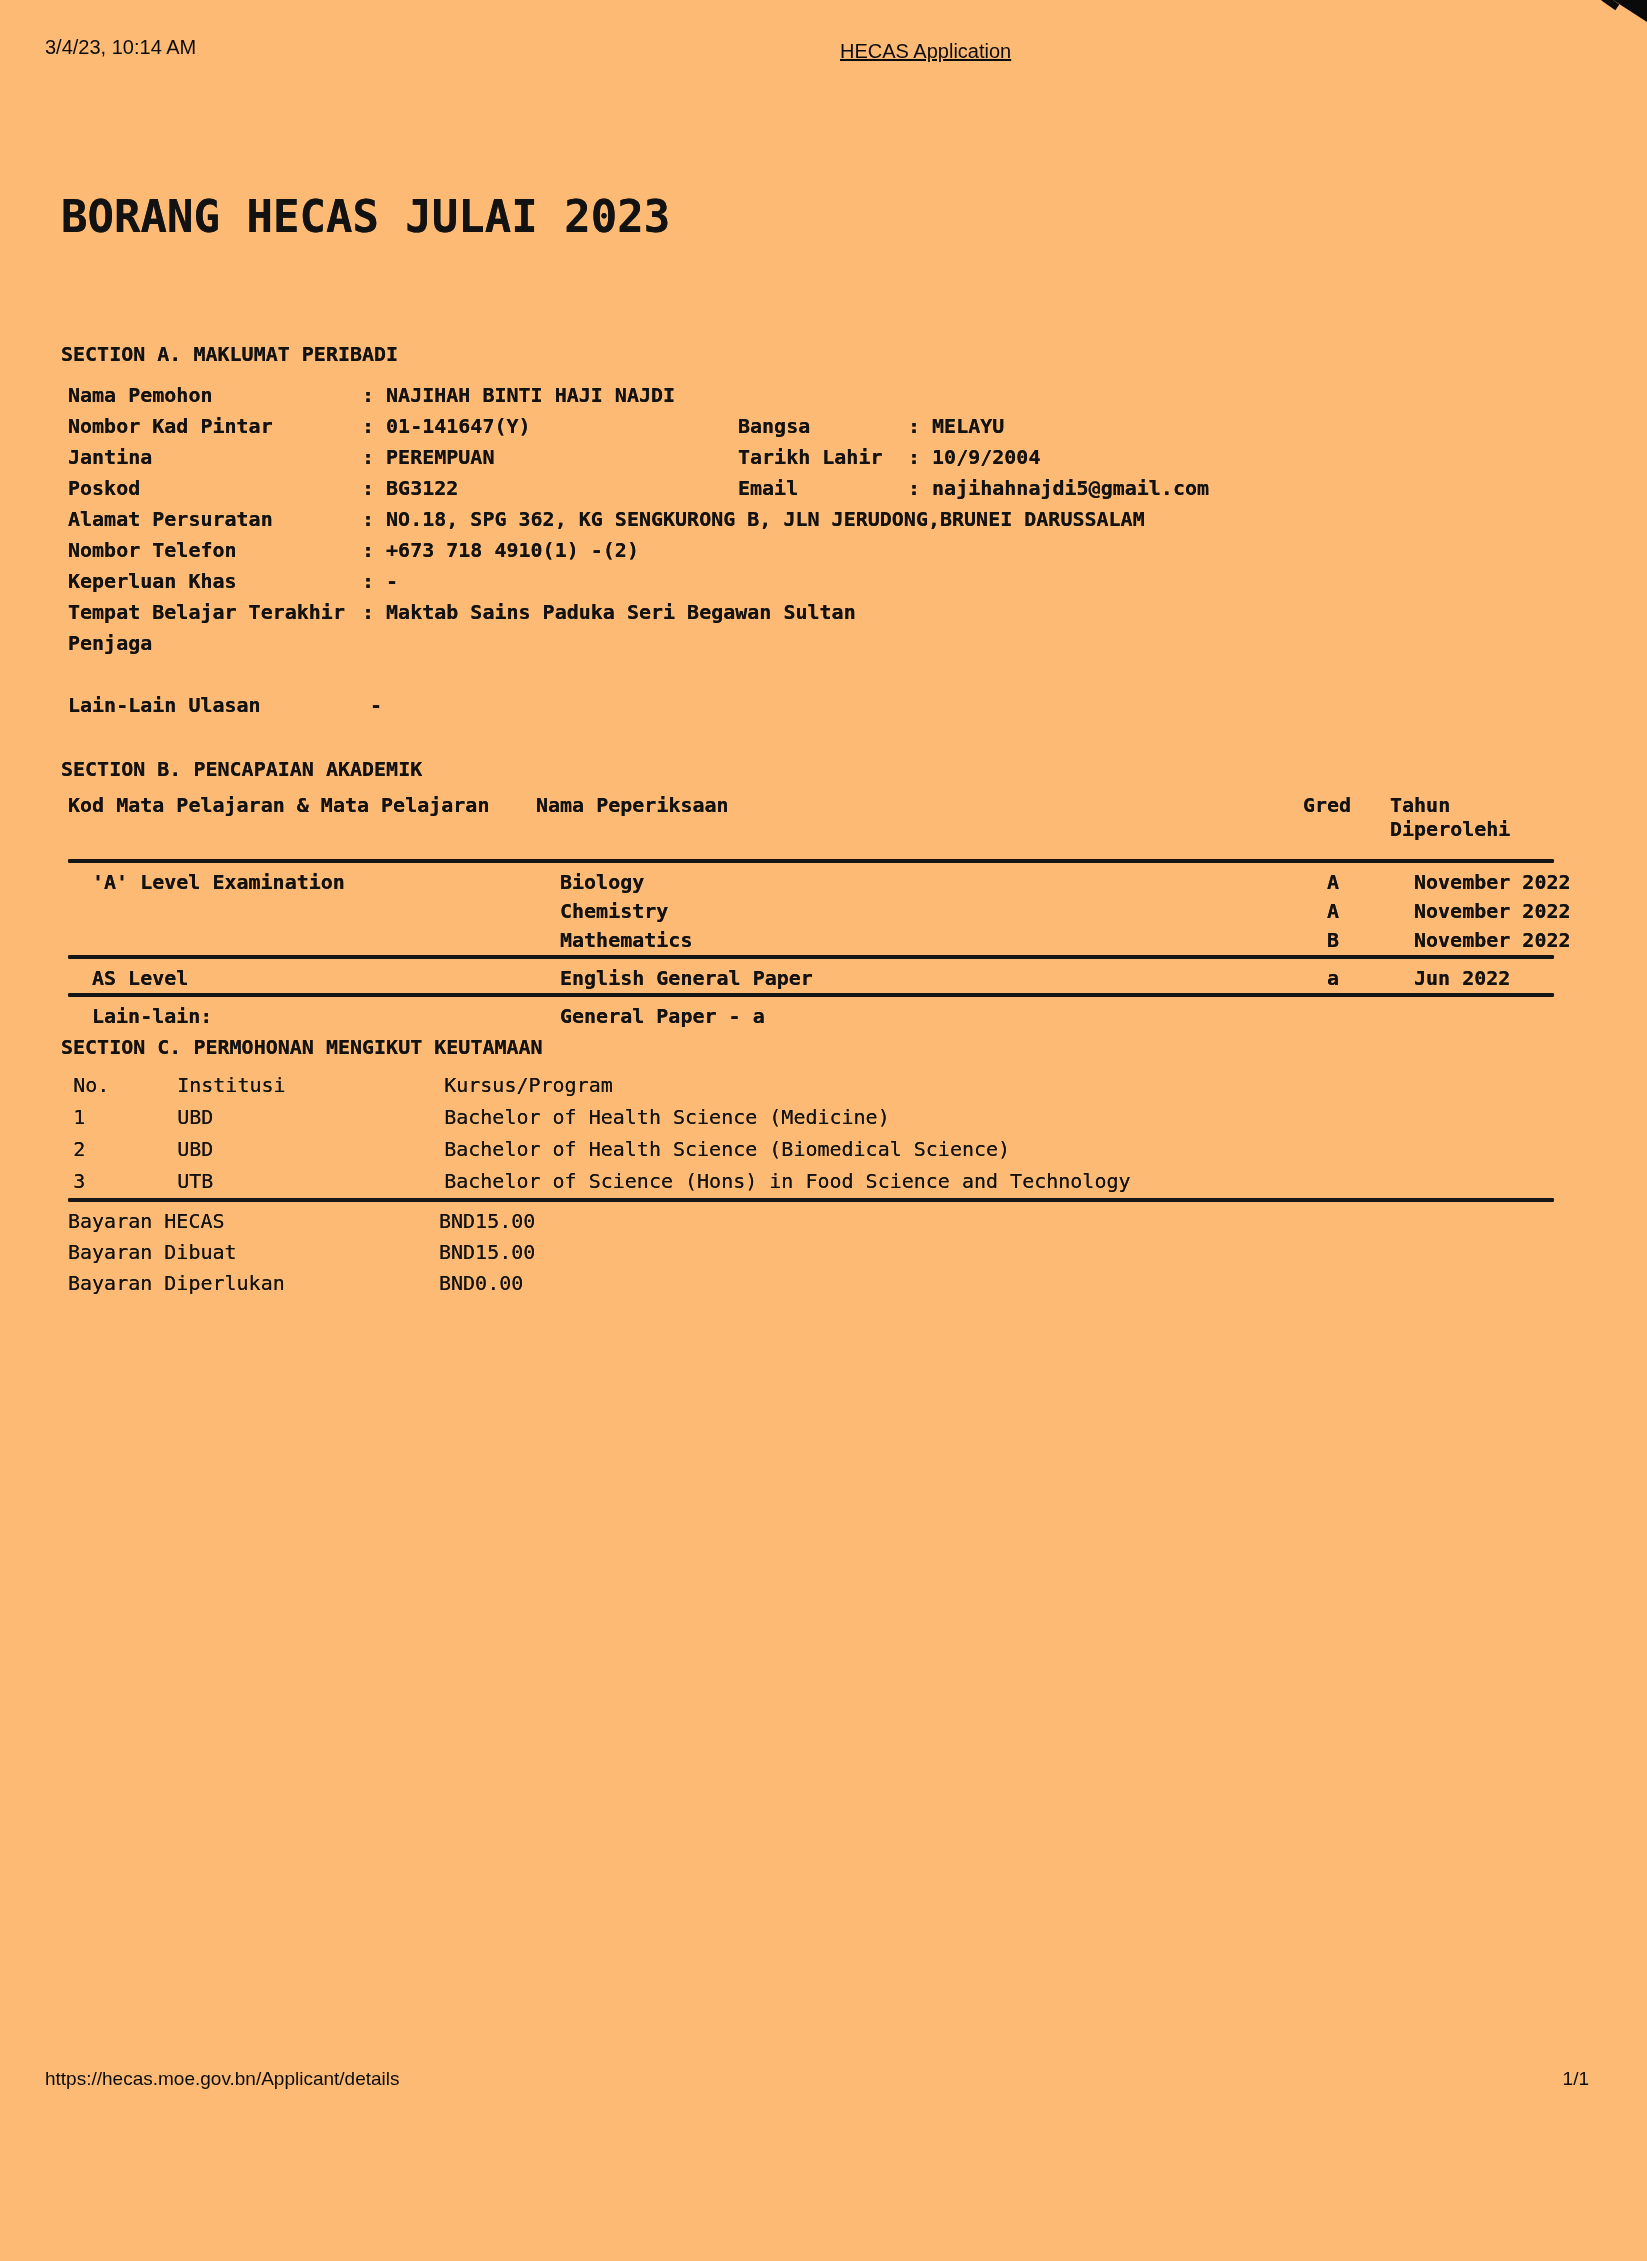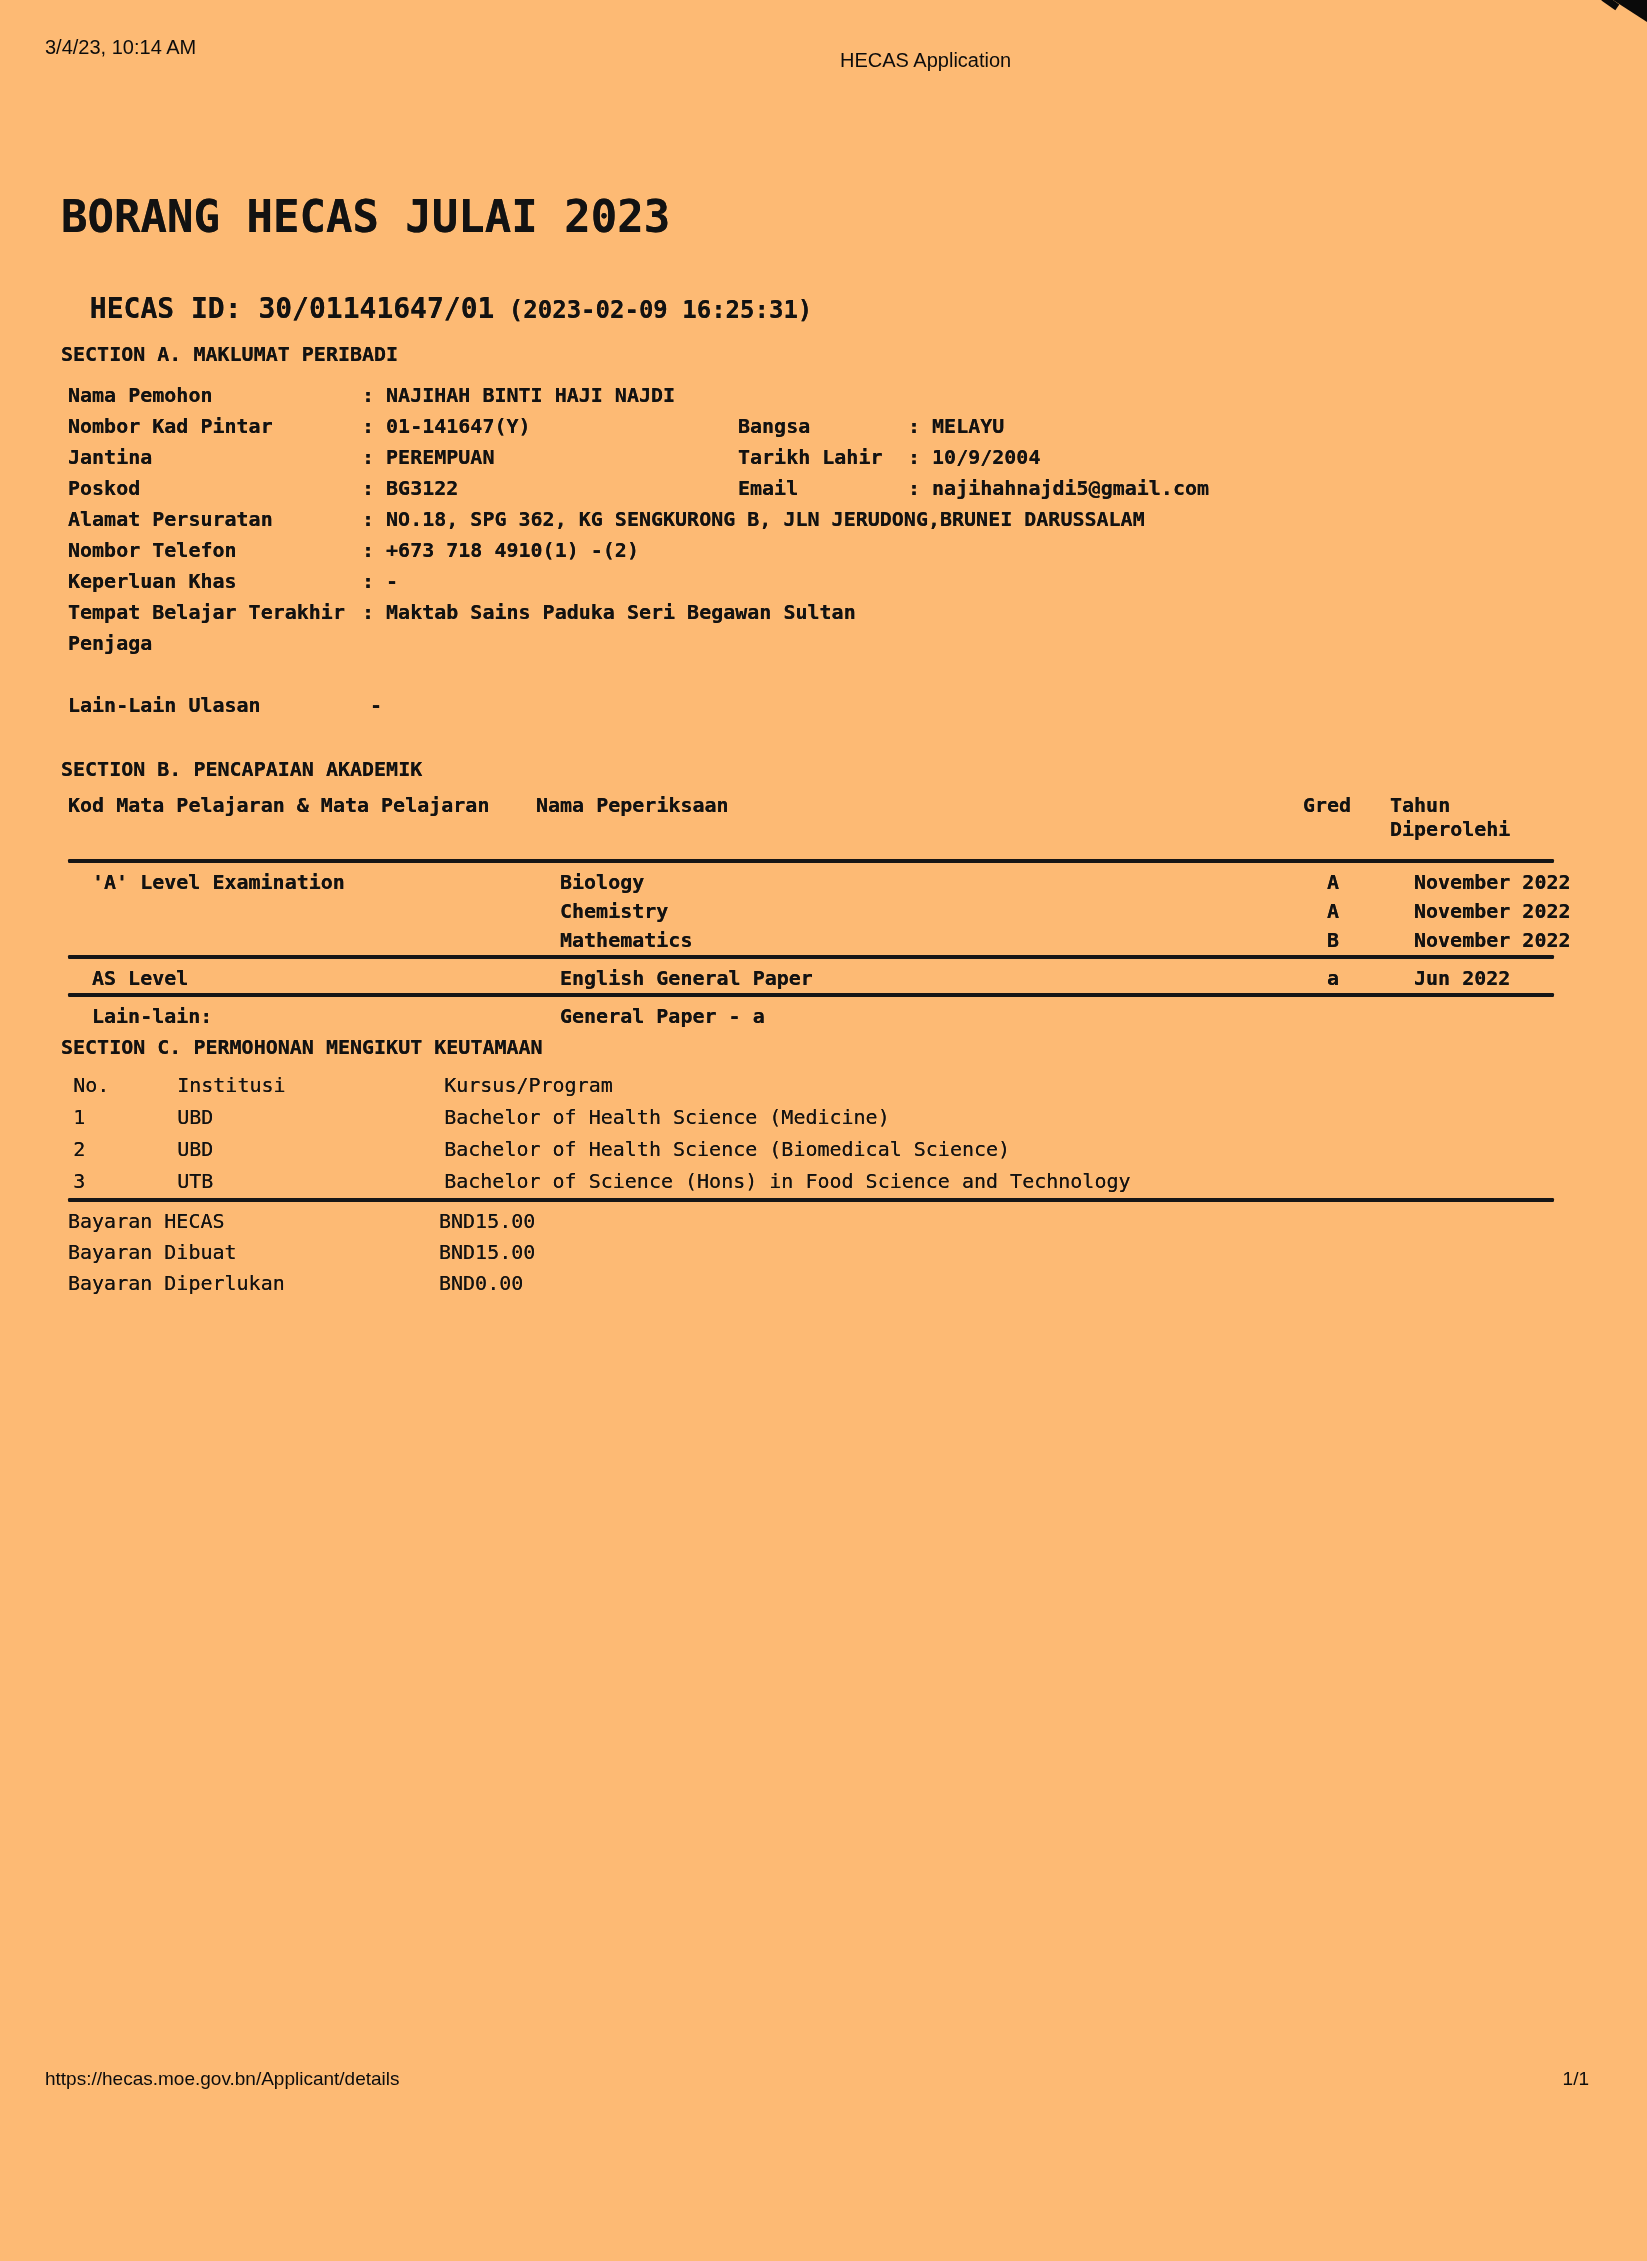--- a/index.html
+++ b/index.html
@@ -9,21 +9,21 @@
     background:#fdba74;
     color:#121212;
     font-family:"DejaVu Sans Mono",monospace;
     overflow:hidden;
   }
   .ink{text-shadow:0 0 0.6px rgba(0,0,0,.75);}
   
   .print-header{position:absolute;top:36px;left:0;width:1647px;height:26px;
     font-family:"Liberation Sans",sans-serif;font-size:20px;color:#0c0c0c;}
   .hdr-left{position:absolute;left:45px;top:0;}
-  .hdr-center{position:absolute;left:840px;top:13px;}
+  .hdr-center{position:absolute;left:840px;top:4px;text-decoration:underline;}
   .print-footer{position:absolute;top:2068px;left:45px;right:58px;
     display:flex;justify-content:space-between;
     font-family:"Liberation Sans",sans-serif;font-size:19px;color:#0c0c0c;}
   .corner-mark{position:absolute;top:0;right:0;width:0;height:0;
     border-top:22px solid #0a0a0a;border-left:34px solid transparent;}
   .corner-mark:after{content:"";position:absolute;top:-23px;right:28px;width:17px;height:6.5px;
     background:#0a0a0a;transform:rotate(35deg);}
   
   .title{position:absolute;top:191px;left:61px;margin:0;
     font-size:44px;font-weight:bold;letter-spacing:0;white-space:pre;}
@@ -66,23 +66,20 @@
 <div class="page">
 
   <div class="print-header">
     <span class="hdr-left">3/4/23, 10:14 AM</span>
     <span class="hdr-center">HECAS Application</span>
   </div>
   <div class="corner-mark"></div>
 
   <h1 class="title ink">BORANG HECAS JULAI 2023</h1>
 
-  <div class="hecas-id ink">
-    <span class="id-main">HECAS ID: 30/01141647/01</span><span class="id-ts"> (2023-02-09 16:25:31)</span>
-  </div>
 
   <section class="sec sec-a">
     <h2 class="ink">SECTION A. MAKLUMAT PERIBADI</h2>
     <div class="a-rows ink">
       <div class="a-row">
         <span class="lbl">Nama Pemohon</span>
         <span class="val span-rest">: NAJIHAH BINTI HAJI NAJDI</span>
       </div>
       <div class="a-row">
         <span class="lbl">Nombor Kad Pintar</span>

